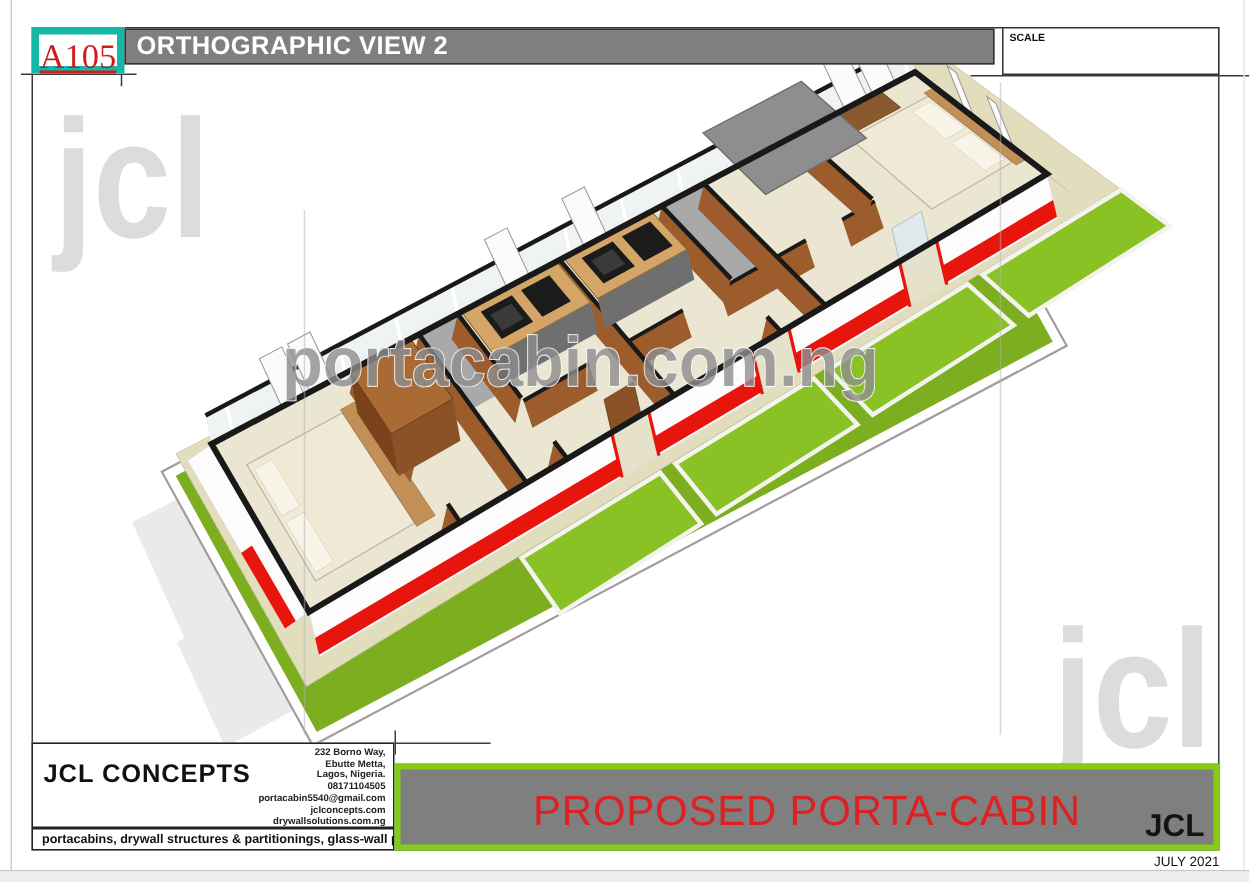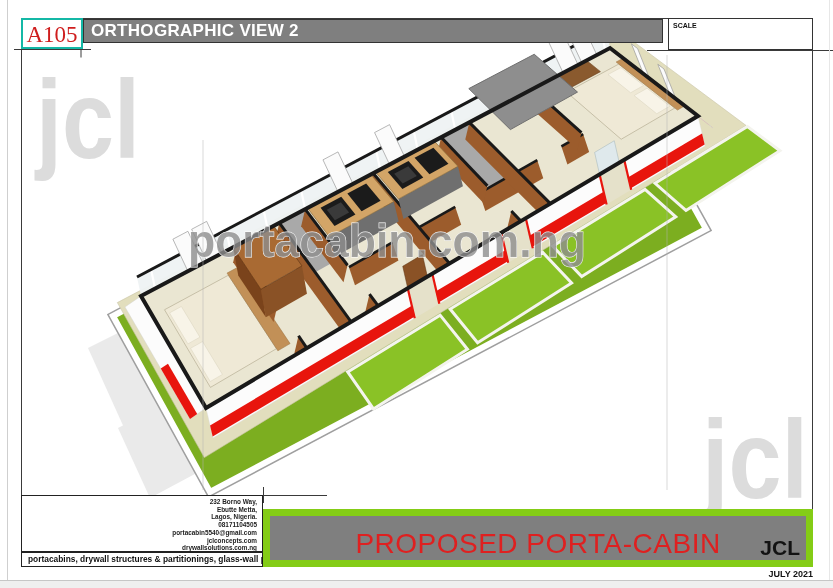--- a/index.html
+++ b/index.html
@@ -2,37 +2,37 @@
 <html><head>
 <meta charset="utf-8">
 <style>
   html,body{margin:0;padding:0;}
   body{width:833px;height:588px;position:relative;background:#ffffff;
        font-family:"Liberation Sans",sans-serif;overflow:hidden;}
   .abs{position:absolute;box-sizing:border-box;}
   #iso{position:absolute;left:0;top:0;width:833px;height:588px;}
   
   #frame{left:21px;top:18px;width:792px;height:549px;border:1px solid #3a3a3a;background:transparent;}
-  #a105-box{left:21px;top:18px;width:62px;height:31px;border:2px solid #14b8a6;background:#fff;
-            font-family:"Liberation Serif",serif;font-size:23px;color:#cf1d1d;text-align:center;line-height:29px;}
+  #a105-box{left:21px;top:18px;width:62px;height:31px;border:5px solid #14b8a6;background:#fff;
+            font-family:"Liberation Serif",serif;font-size:23px;color:#cf1d1d;text-align:center;line-height:29px;text-decoration:underline;}
   #title-bar{left:83px;top:19px;width:580px;height:24px;background:#7f7f7f;border:1px solid #333;
              color:#ffffff;font-weight:bold;font-size:17px;line-height:22px;padding-left:7px;letter-spacing:.3px;}
   #scale-box{left:668px;top:18px;width:145px;height:32px;border:1px solid #333;background:#fff;
              font-size:7px;font-weight:bold;color:#111;padding:3px 0 0 4px;}
   #company-box{left:21px;top:495px;width:242px;height:57px;border:1px solid #222;background:#fff;}
   #company-name{left:7px;top:10px;font-size:17px;font-weight:800;color:#111;letter-spacing:.6px;}
   #company-address{right:5px;top:2px;width:150px;text-align:right;font-size:6.4px;font-weight:bold;
                    color:#222;line-height:7.7px;}
   #tagline-bar{left:21px;top:552px;width:242px;height:15px;border:1px solid #222;background:#fff;
                font-size:8.4px;font-weight:bold;color:#111;line-height:13px;padding-left:6px;white-space:nowrap;}
-  #proposed-panel{left:263px;top:509px;width:550px;height:58px;background:#7f7f7f;border:7px solid #84cc16;padding-left:20px;}
+  #proposed-panel{left:263px;top:509px;width:550px;height:58px;background:#7f7f7f;border:4px solid #84cc16;padding-left:20px;}
   #proposed-title{left:0;top:0;width:100%;text-align:center;font-size:28px;line-height:56px;
                   color:#df2020;letter-spacing:.5px;}
   #logo-small{right:6px;bottom:0px;font-size:21px;font-weight:800;color:#131313;}
-  #sheet-date{left:735px;top:569px;width:78px;text-align:right;font-size:9px;font-weight:700;color:#131313;}
+  #sheet-date{left:735px;top:569px;width:78px;text-align:right;font-size:9px;font-weight:400;color:#131313;}
   
   #edge-left{left:7px;top:0;width:1px;height:581px;background:#cfcfcf;}
   #edge-bottom{left:0;top:580px;width:833px;height:1px;background:#c6c6c6;}
   #edge-bottom-strip{left:0;top:581px;width:833px;height:7px;background:#efefef;}
   #edge-right{left:829px;top:0;width:1px;height:581px;background:#e7e7e7;}
 </style>
 </head>
 <body>
 
 <svg id="iso" xmlns="http://www.w3.org/2000/svg" viewBox="0 0 833 588">
@@ -174,20 +174,21 @@
 
 <div id="title-bar" class="abs">
   <span>ORTHOGRAPHIC VIEW 2</span>
 </div>
 
 <div id="scale-box" class="abs">
   <span>SCALE</span>
 </div>
 
 <div id="company-box" class="abs">
+  <div id="company-name" class="abs">JCL CONCEPTS</div>
   <div id="company-address" class="abs">
     <div>232 Borno Way,</div>
     <div>Ebutte Metta,</div>
     <div>Lagos, Nigeria.</div>
     <div>08171104505</div>
     <div>portacabin5540@gmail.com</div>
     <div>jclconcepts.com</div>
     <div>drywallsolutions.com.ng</div>
   </div>
 </div>

